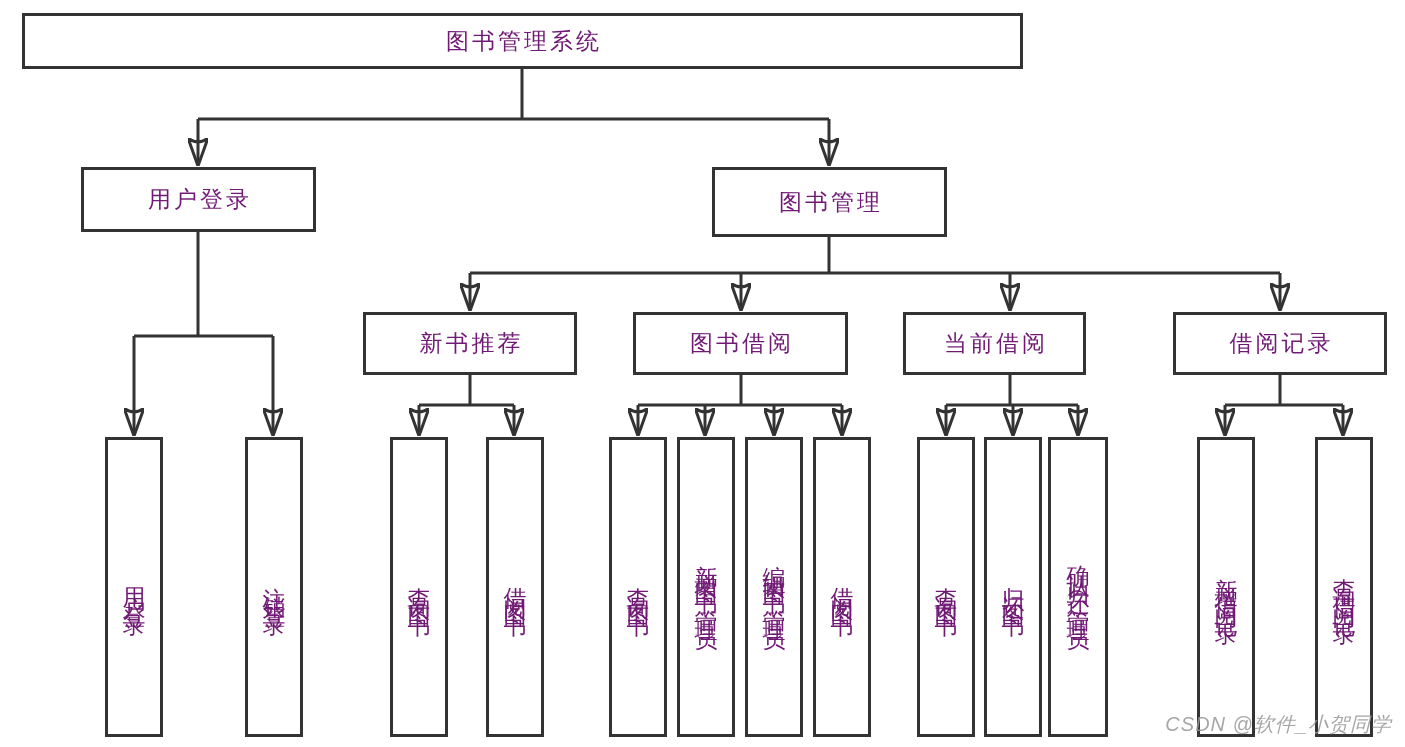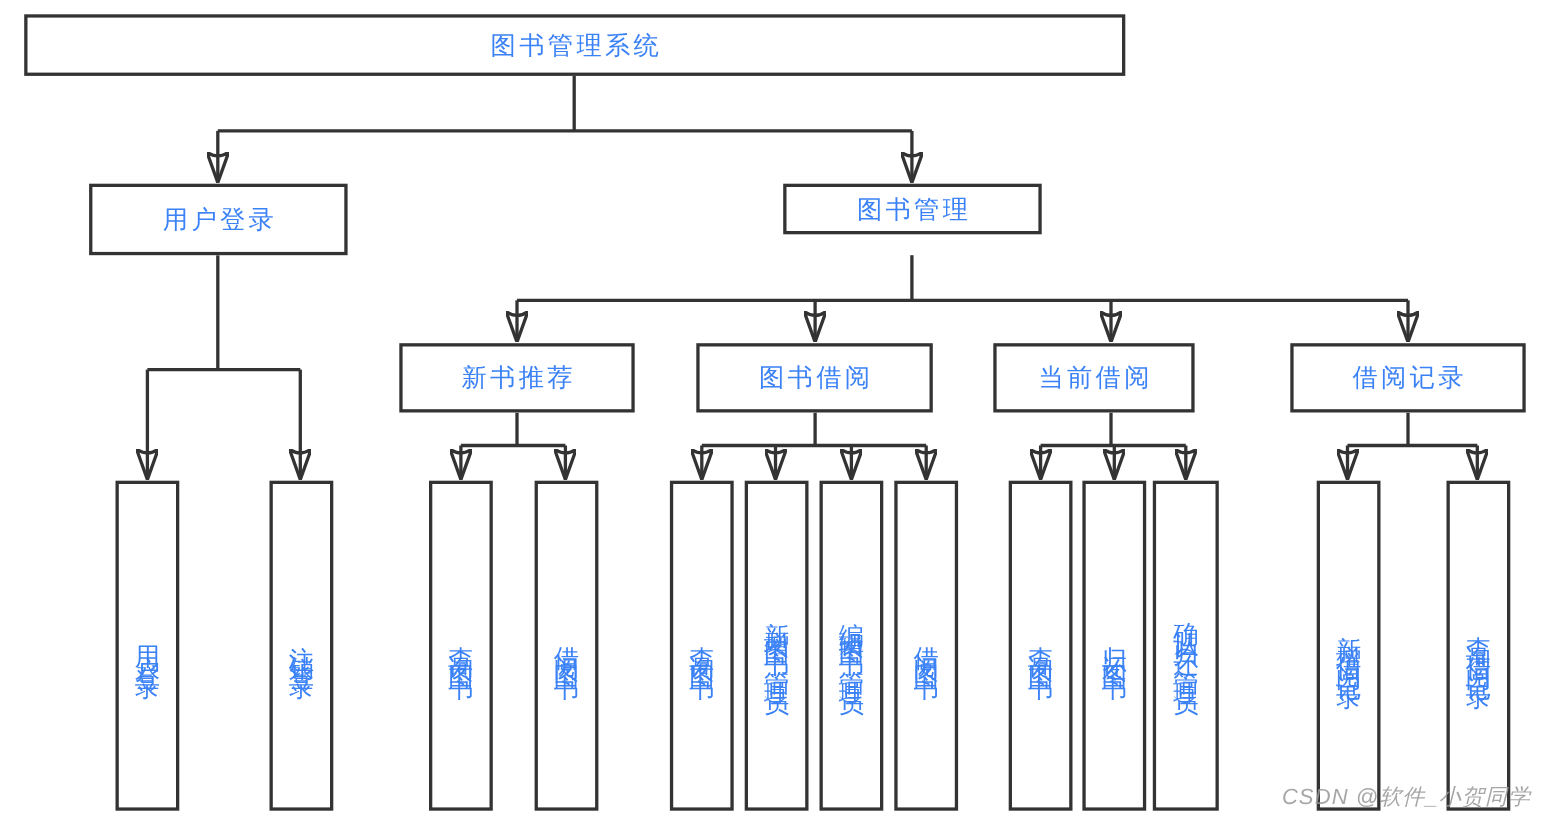--- a/index.html
+++ b/index.html
@@ -5,21 +5,21 @@
   html,body{margin:0;padding:0;background:#ffffff;}
   body{font-family:"Liberation Sans","DejaVu Sans",sans-serif;}
   .stage{
     position:relative;width:1405px;height:747px;background:#ffffff;overflow:hidden;
   }
   .connectors{position:absolute;left:0;top:0;width:1405px;height:747px;}
   .connectors path{stroke:#333333;stroke-width:3;fill:none;}
   .connectors path.arrow{marker-end:url(#arrowhead);}
   .node{
     position:absolute;background:#ffffff;border:3px solid #333333;box-sizing:border-box;
-    display:flex;align-items:center;justify-content:center;color:#3b82f6;font-family:Liberation Serif, serif;
+    display:flex;align-items:center;justify-content:center;color:#701a75;font-family:Liberation Serif, serif;
   }
   .node .label{white-space:nowrap;}
   .node.h .label{font-size:23px;letter-spacing:3px;text-indent:3px;}
   .node.v .label{
     writing-mode:vertical-rl;text-orientation:mixed;
     font-size:23px;letter-spacing:9px;line-height:1;
   }
   .watermark{
     position:absolute;top:711px;right:13px;
     font-size:20px;letter-spacing:1px;color:rgba(150,150,153,0.85);
@@ -80,21 +80,21 @@
     <path class="arrow" d="M1343,405 L1343,435"></path>
   </svg>
 
   <div class="node h" style="left:22px;top:13px;width:1001px;height:56px">
     <span class="label">图书管理系统</span>
   </div>
 
   <div class="node h" style="left:81px;top:167px;width:235px;height:65px">
     <span class="label">用户登录</span>
   </div>
-  <div class="node h" style="left:712px;top:167px;width:235px;height:46px">
+  <div class="node h" style="left:712px;top:167px;width:235px;height:70px">
     <span class="label">图书管理</span>
   </div>
 
   <div class="node h" style="left:633px;top:312px;width:215px;height:63px">
     <span class="label">图书借阅</span>
   </div>
   <div class="node h" style="left:363px;top:312px;width:214px;height:63px">
     <span class="label">新书推荐</span>
   </div>
   <div class="node h" style="left:903px;top:312px;width:183px;height:63px">

